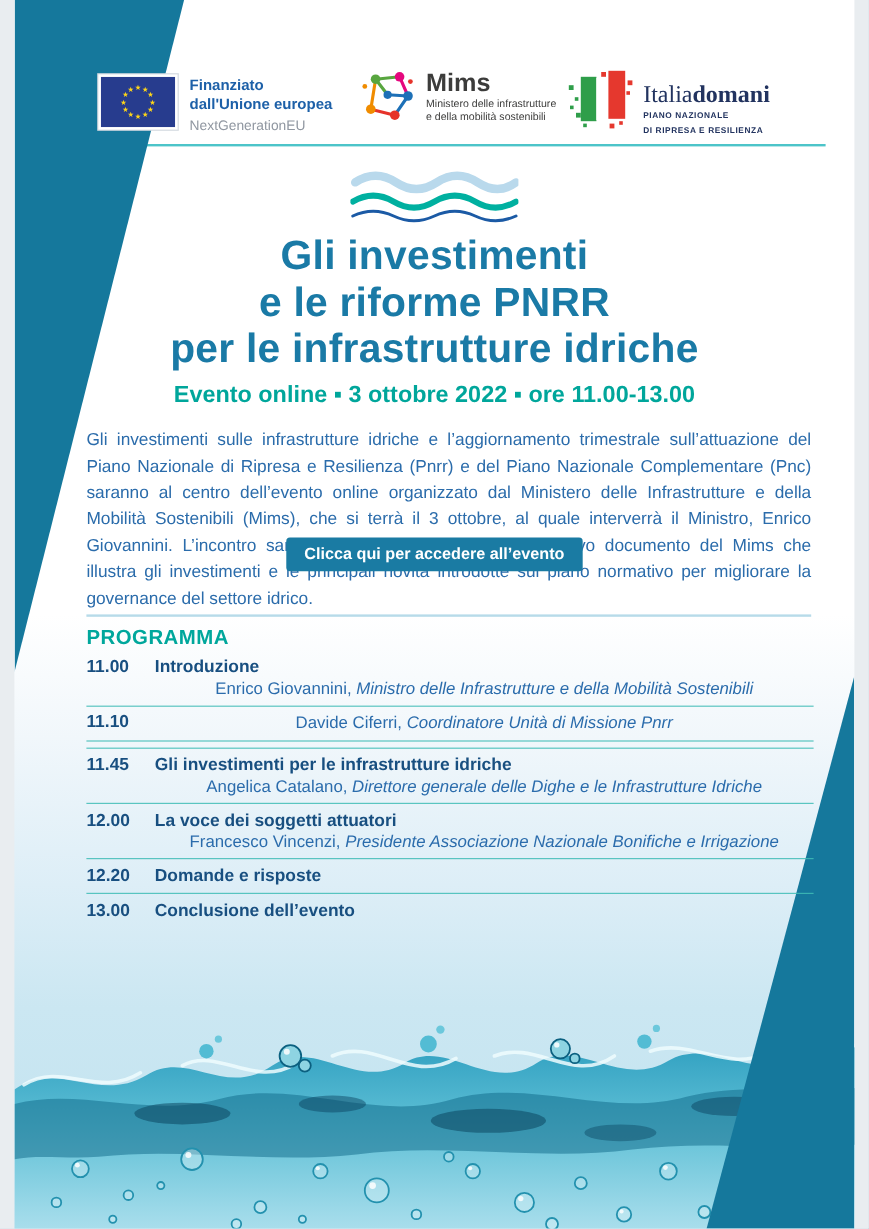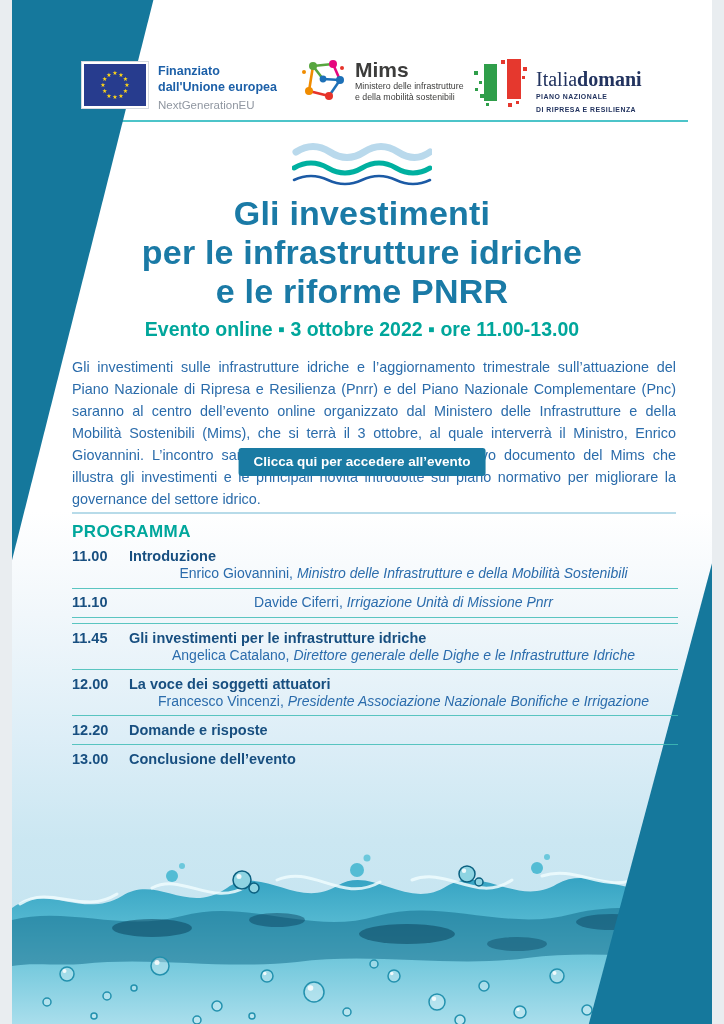--- a/index.html
+++ b/index.html
@@ -217,22 +217,22 @@
     </div>
 
     <svg class="waves-icon" width="140" height="44" viewBox="0 0 140 44">
       <path d="M4,10 Q21,-1 38,10 T72,10 T106,10 T138,10" fill="none" stroke="#b9d9ec" stroke-width="7" stroke-linecap="round"></path>
       <path d="M2,26 Q19,16 36,26 T70,26 T104,26 T138,26" fill="none" stroke="#00b0a0" stroke-width="5" stroke-linecap="round"></path>
       <path d="M2,38 Q19,30 36,38 T70,38 T104,38 T138,38" fill="none" stroke="#1b5aa5" stroke-width="2.5" stroke-linecap="round"></path>
     </svg>
 
     <div class="title">
       <div>Gli investimenti</div>
+      <div>e le riforme PNRR</div>
       <div>per le infrastrutture idriche</div>
-      <div>e le riforme PNRR</div>
     </div>
     <div class="subtitle">Evento online ▪ 3 ottobre 2022 ▪ ore 11.00-13.00</div>
 
     <div class="intro">Gli investimenti sulle infrastrutture idriche e l’aggiornamento trimestrale sull’attuazione del Piano Nazionale di Ripresa e Resilienza (Pnrr) e del Piano Nazionale Complementare (Pnc) saranno al centro dell’evento online organizzato dal Ministero delle Infrastrutture e della Mobilità Sostenibili (Mims), che si terrà il 3 ottobre, al quale interverrà il Ministro, Enrico Giovannini. L’incontro sarà l’occasione per presentare il nuovo documento del Mims che illustra gli investimenti e le principali novità introdotte sul piano normativo per migliorare la governance del settore idrico.</div>
 
     <button class="cta">Clicca qui per accedere all’evento</button>
 
     <div class="section-rule"></div>
     <div class="prog-head">PROGRAMMA</div>
 
@@ -243,21 +243,21 @@
         <div class="pbody">
           <div class="ptitle">Introduzione</div>
           <div class="pspk"><span>Enrico Giovannini, </span><span class="it">Ministro delle Infrastrutture e della Mobilità Sostenibili</span></div>
         </div>
       </div>
       <div class="psep"></div>
 
       <div class="prow">
         <div class="ptime">11.10</div>
         <div class="pbody">
-          <div class="pspk"><span>Davide Ciferri, </span><span class="it">Irrigazione Unità di Missione Pnrr</span></div>
+          <div class="pspk"><span>Davide Ciferri, </span><span class="it">Coordinatore Unità di Missione Pnrr</span></div>
         </div>
       </div>
       <div class="psep"></div>
 
       <div class="psep"></div>
 
       <div class="prow">
         <div class="ptime">11.45</div>
         <div class="pbody">
           <div class="ptitle">Gli investimenti per le infrastrutture idriche</div>

